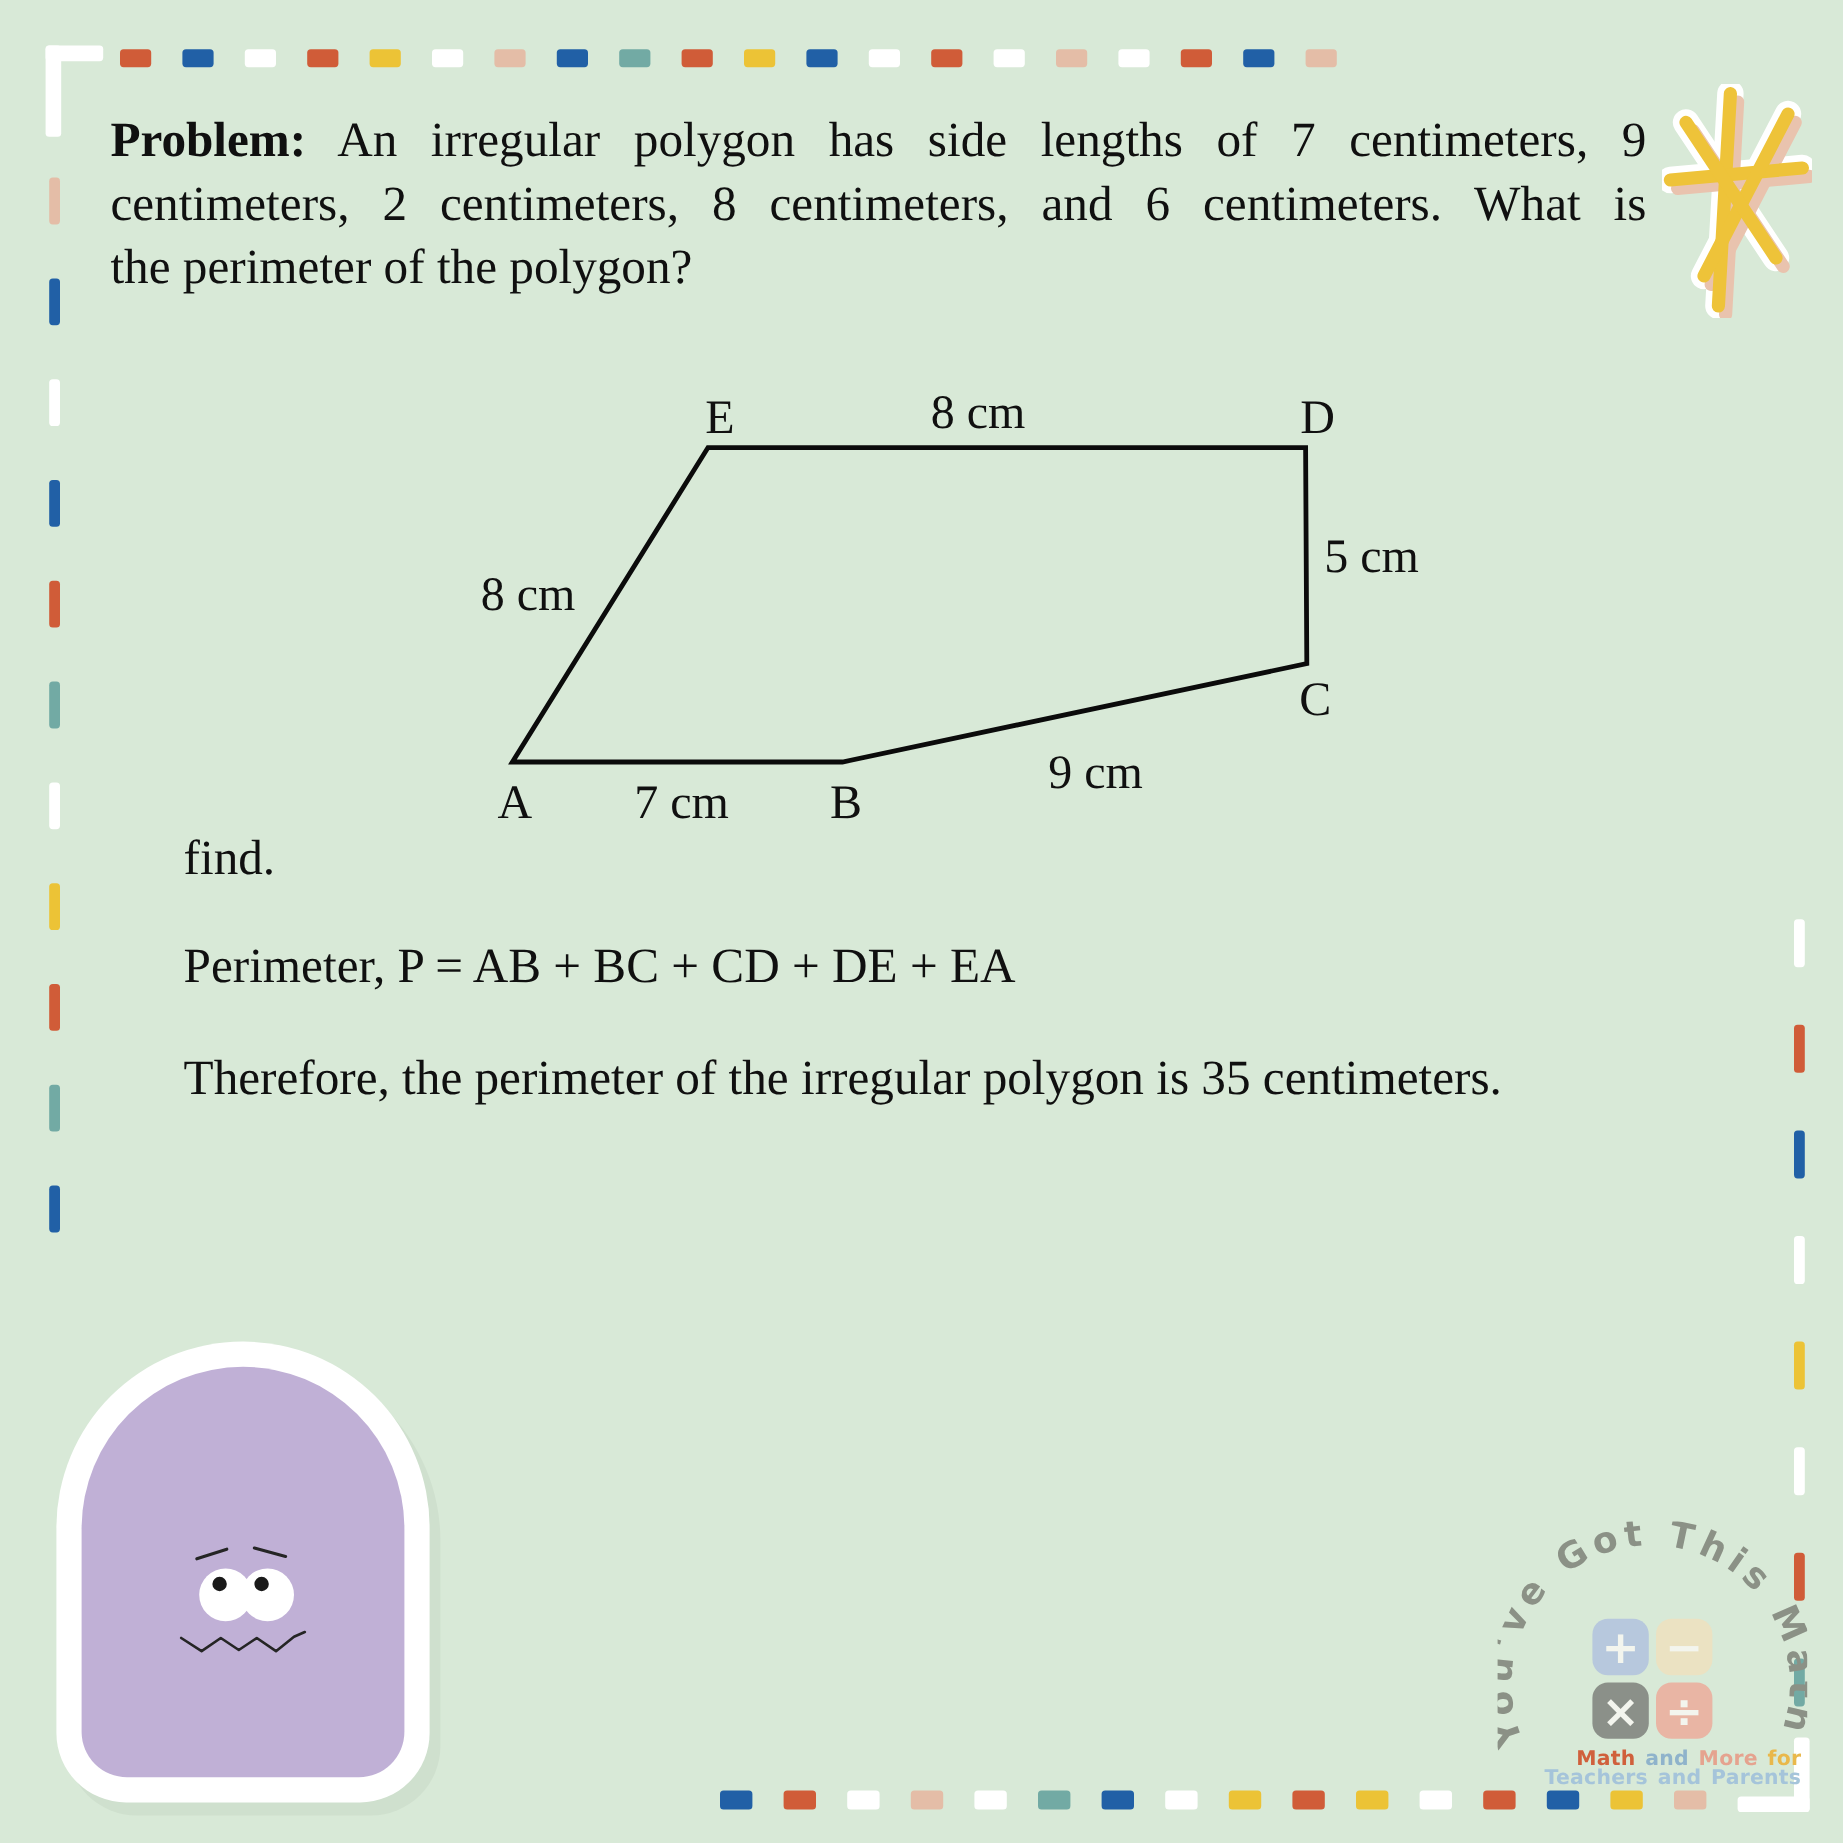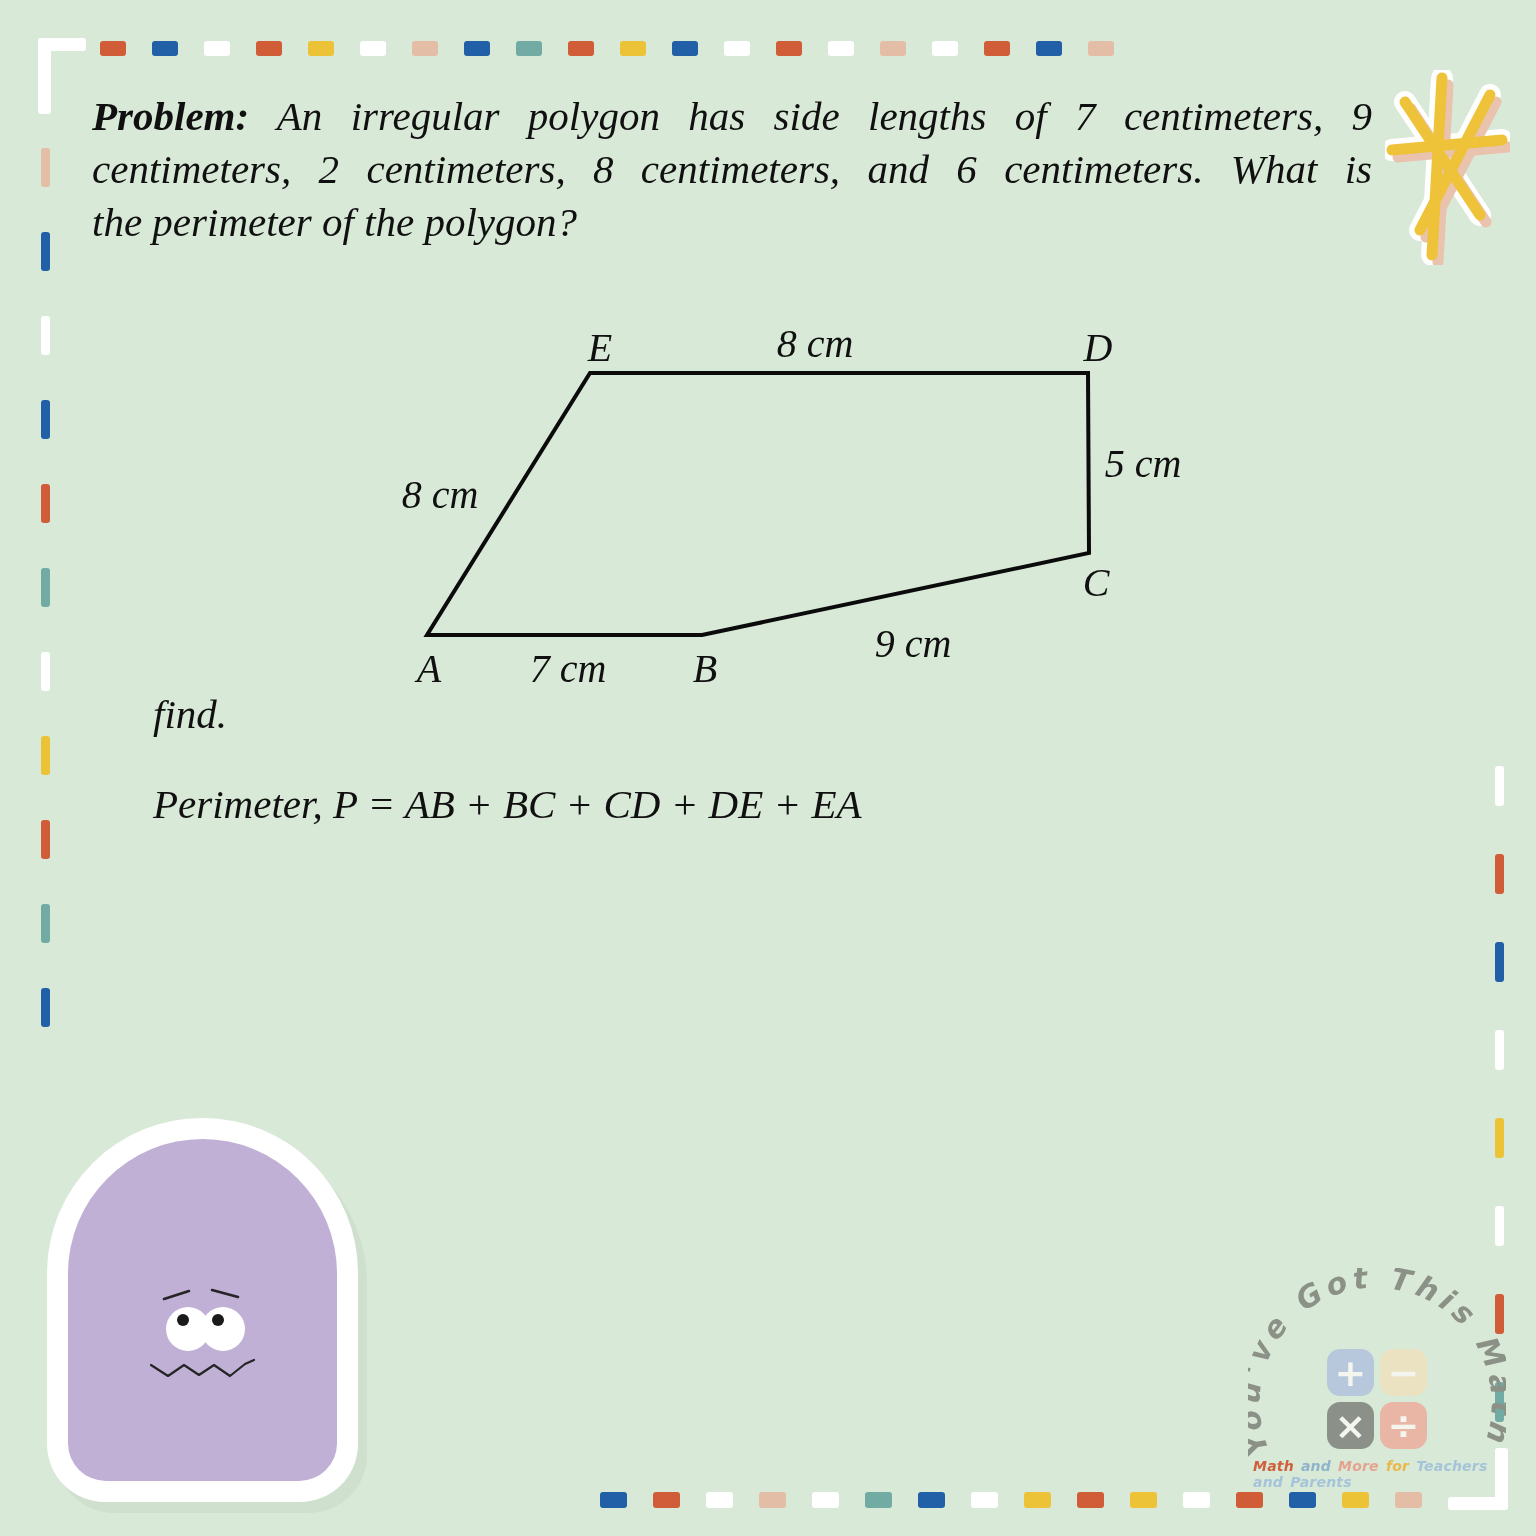--- a/index.html
+++ b/index.html
@@ -76,30 +76,30 @@
   .calc{
     position:absolute;left:1327px;top:1349px;
     display:grid;grid-template-columns:47px 47px;grid-template-rows:47px 47px;gap:6px;
   }
   .calc .btn{
     border-radius:13px;display:flex;align-items:center;justify-content:center;
     font-family:"DejaVu Sans","Liberation Sans",sans-serif;
     font-weight:700;font-size:38px;color:#f3f5ee;line-height:1;
   }
   .tagline{
-    position:absolute;left:1252px;top:1458px;width:250px;text-align:left;
+    position:absolute;left:1252px;top:1458px;width:250px;text-align:right;
     font-family:"DejaVu Sans","Liberation Sans",sans-serif;
-    font-size:14px;font-weight:700;letter-spacing:.2px;line-height:16px;
+    font-size:17px;font-weight:700;letter-spacing:.2px;line-height:16px;
   }
   .tagline span{margin:0 1px;}
 </style>
 </head>
 <body>
 
-<div class="page" id="page" style="background: rgb(216, 233, 215); font-style: italic;">
+<div class="page" id="page" style="background: rgb(216, 233, 215);">
 
   <div class="dashrow" id="top-dashes">
       <span class="dash h" style="background: rgb(208, 92, 56);"></span>
       <span class="dash h" style="background: rgb(33, 96, 166);"></span>
       <span class="dash h" style="background: rgb(255, 255, 255);"></span>
       <span class="dash h" style="background: rgb(208, 92, 56);"></span>
       <span class="dash h" style="background: rgb(236, 195, 54);"></span>
       <span class="dash h" style="background: rgb(255, 255, 255);"></span>
       <span class="dash h" style="background: rgb(228, 189, 167);"></span>
       <span class="dash h" style="background: rgb(33, 96, 166);"></span>
@@ -201,20 +201,21 @@
     <text x="553" y="337" text-anchor="middle">9 cm</text>
     <text x="345" y="362" text-anchor="middle">B</text>
     <text x="69" y="362" text-anchor="middle">A</text>
     <text x="208" y="362" text-anchor="middle">7 cm</text>
     <text x="80" y="188" text-anchor="middle">8 cm</text>
   </svg>
 
   <div class="solution">
     <div>find.</div>
     <div class="gap37 nowrap">Perimeter, P = AB + BC + CD + DE + EA</div>
+    <div class="gap41 nowrap">Therefore, the perimeter of the irregular polygon is 35 centimeters.</div>
   </div>
 
   <div class="mascot">
     <div class="mascot-body" id="mascot-body" style="background: rgb(192, 176, 214);"></div>
     <svg class="mascot-face" width="311" height="384" viewBox="0 0 311 384">
       <path d="M117 181 L142 173" stroke="#252525" stroke-width="2.6" fill="none" stroke-linecap="round"></path>
       <path d="M165 172 L191 179" stroke="#252525" stroke-width="2.6" fill="none" stroke-linecap="round"></path>
       <circle cx="141" cy="211" r="22" fill="#ffffff"></circle>
       <circle cx="176" cy="211" r="22" fill="#ffffff"></circle>
       <circle cx="136" cy="202" r="6" fill="#1a1a1a"></circle>

